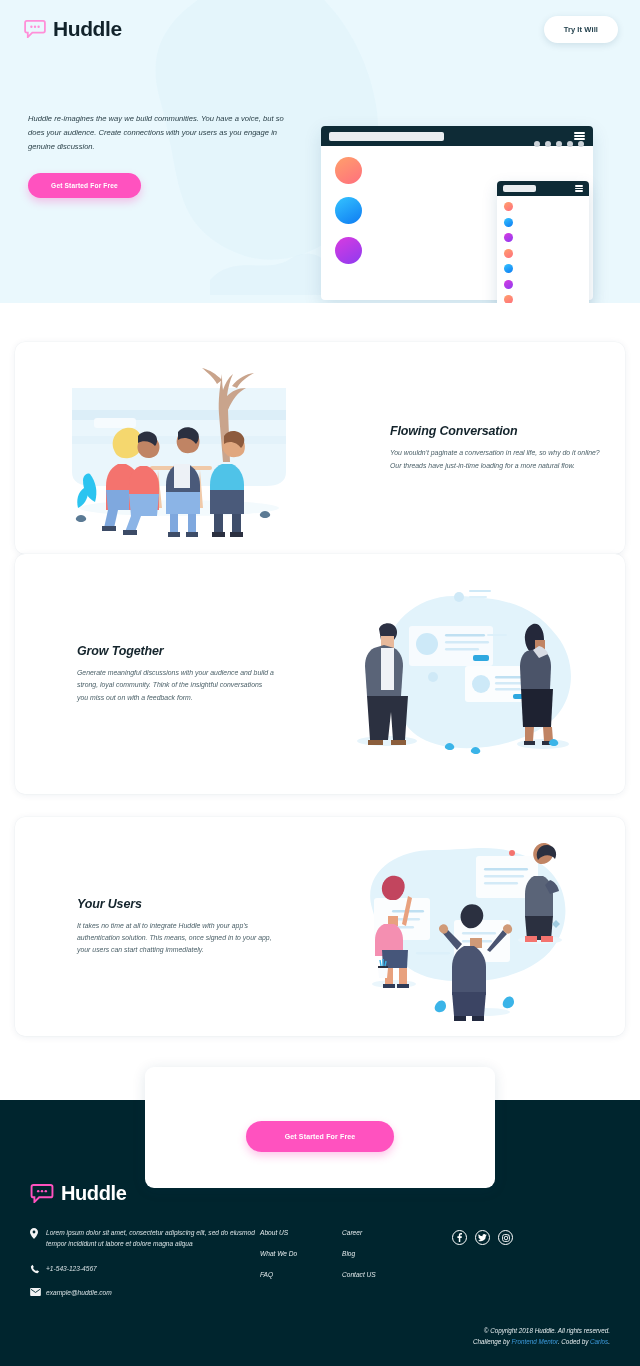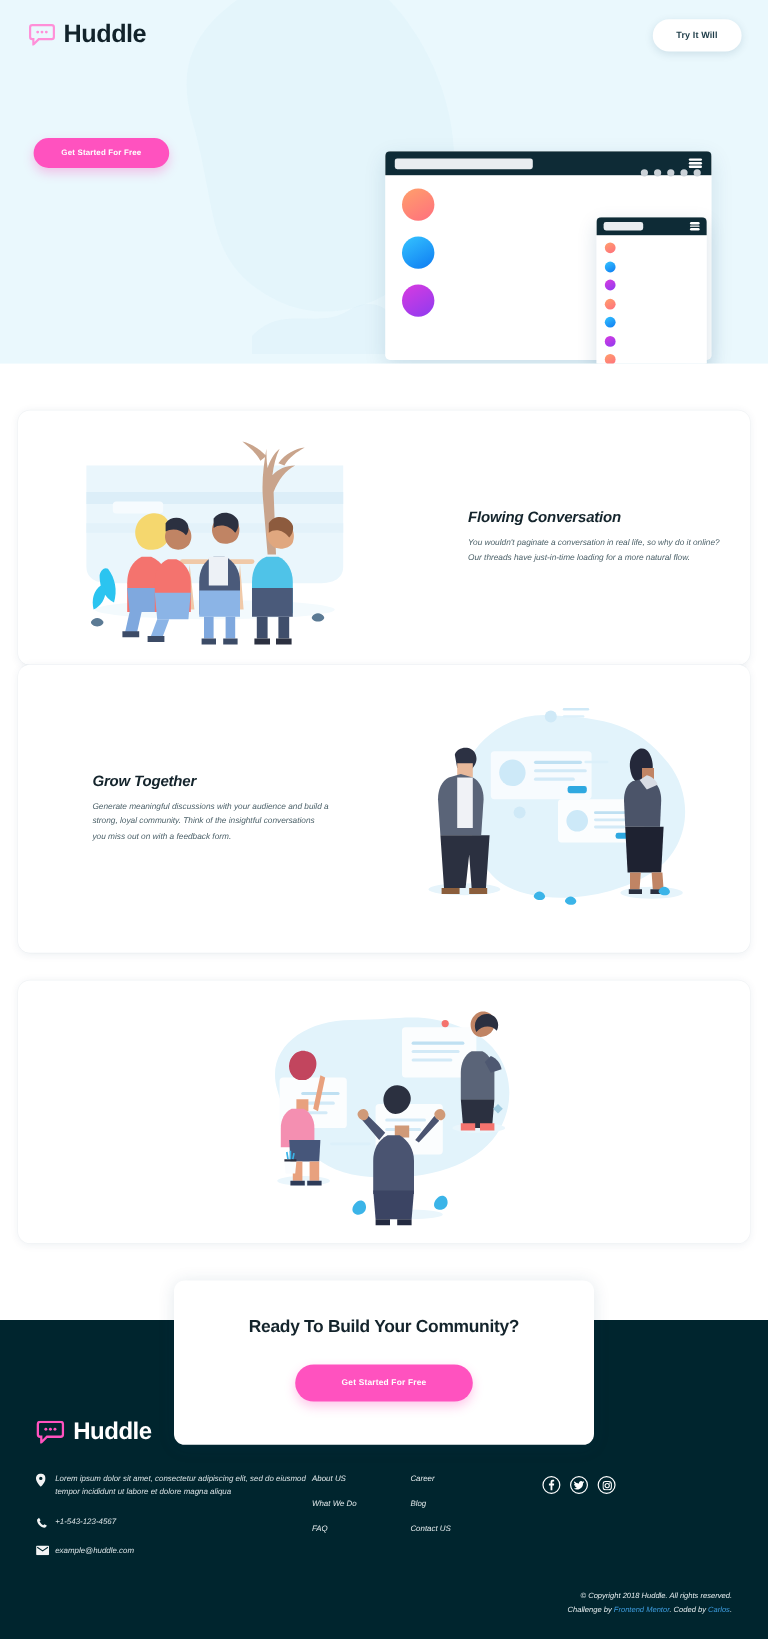--- a/index.html
+++ b/index.html
@@ -221,20 +221,21 @@
         <circle cx="12" cy="7.5" r="1.3" fill="#FF8FD8"></circle>
         <circle cx="16" cy="7.5" r="1.3" fill="#FF8FD8"></circle>
       </svg>
       <span class="logo-text">Huddle</span>
     </div>
     <button class="btn-try">Try It Will</button>
   </div>
 
   <div class="hero-body">
     <div class="hero-left">
+      <p class="hero-desc">Huddle re-imagines the way we build communities. You have a voice, but so does your audience. Create connections with your users as you engage in genuine discussion.</p>
       <button class="btn-pink">Get Started For Free</button>
     </div>
 
     <div class="hero-art">
 
       <div class="mock-desktop">
         <div class="mock-bar">
           <span class="mock-url lg"></span>
           <span class="burger">
               <i></i>
@@ -413,20 +414,24 @@
         <path d="M177 167h11v4h-11zM195 167h11v4h-11z" fill="#2B3040"></path>
         <path d="M192 72c4 1 8 4 9 8l-9 4-6-8Z" fill="#D8DCE4"></path>
         <path d="M98 172c2-4 7-4 9 0 1 2-1 4-4 4s-6-2-5-4Z" fill="#3BB4E8"></path>
         <path d="M202 168c2-4 7-4 9 0 1 2-1 4-4 4s-6-2-5-4Z" fill="#3BB4E8"></path>
         <path d="M124 176c2-4 7-4 9 0 1 2-1 4-4 4s-6-2-5-4Z" fill="#3BB4E8"></path>
       </svg>
     </div>
   </div>
 
   <div class="card" style="height:219px;margin-top:23px">
+    <div class="card-text">
+      <h2 class="card-title">Your Users</h2>
+      <p class="card-desc">It takes no time at all to integrate Huddle with your app's authentication solution. This means, once signed in to your app, your users can start chatting immediately.</p>
+    </div>
     <div class="card-art">
       <svg width="235" height="190" viewBox="0 0 235 190">
         <path d="M28 76c-10-34 22-58 62-58 44 0 58-8 96 8 34 14 44 52 28 82-18 34-70 46-116 40C56 143 38 112 28 76Z" fill="#E2F3FB"></path>
         <rect x="132" y="24" width="62" height="42" rx="3" fill="#FBFDFE"></rect>
         <rect x="140" y="36" width="44" height="2.6" rx="1.3" fill="#BFE0F2"></rect>
         <rect x="140" y="43" width="40" height="2.6" rx="1.3" fill="#D3EAF7"></rect>
         <rect x="140" y="50" width="34" height="2.6" rx="1.3" fill="#D3EAF7"></rect>
         <circle cx="168" cy="21" r="3" fill="#F4736E"></circle>
         <rect x="30" y="66" width="56" height="42" rx="3" fill="#FBFDFE"></rect>
         <rect x="48" y="78" width="32" height="2.6" rx="1.3" fill="#BFE0F2"></rect>
@@ -466,21 +471,20 @@
         <path d="M92 172c4-6 10-4 10 2 0 4-4 7-8 6s-4-5-2-8Z" fill="#3BB4E8"></path>
         <path d="M160 168c4-6 10-4 10 2 0 4-4 7-8 6s-4-5-2-8Z" fill="#3BB4E8"></path>
         <path d="M212 88l4 4-4 4-4-4Z" fill="#9FCBE0"></path>
       </svg>
     </div>
   </div>
 </section>
 
 <div class="cta-wrap">
   <div class="cta">
-    <h2 class="cta-title">Ready To Build Your Community?</h2>
     <button class="btn-pink">Get Started For Free</button>
   </div>
 </div>
 
 <footer class="footer">
 
   <div class="f-logo">
     <svg style="width:24px;height:19px" viewBox="0 0 24 20">
       <path d="M3 1h18a2 2 0 0 1 2 2v9a2 2 0 0 1-2 2H9l-5 5v-5H3a2 2 0 0 1-2-2V3a2 2 0 0 1 2-2Z" fill="none" stroke="#FF52BF" stroke-width="2"></path>
       <circle cx="8" cy="7.5" r="1.3" fill="#FF52BF"></circle>

